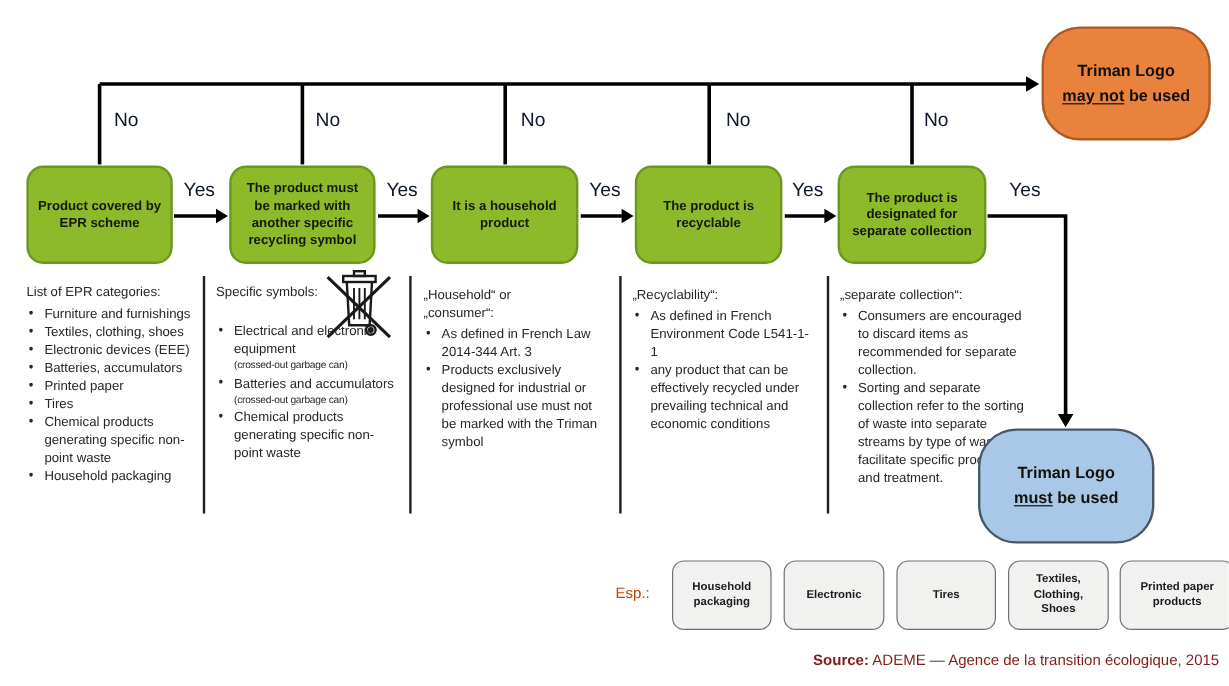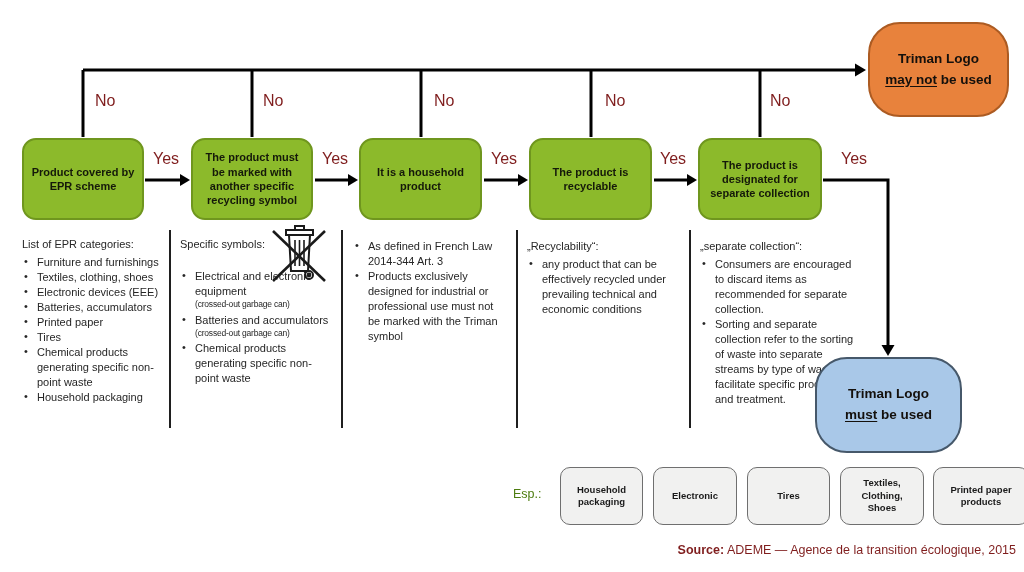--- a/index.html
+++ b/index.html
@@ -11,21 +11,21 @@
          background:#8CBA2B; border:2px solid #6F961E; border-radius:14px;
          display:flex; align-items:center; justify-content:center; text-align:center;
          font-weight:bold; font-size:11px; line-height:1.3; padding:4px 7px;
          box-sizing:border-box; color:#15190a;}
   #step-1 {left:22px;  width:122px;}
   #step-2 {left:191px; width:122px;}
   #step-3 {left:359px; width:123px;}
   #step-4 {left:529px; width:123px;}
   #step-5 {left:698px; width:124px;}
 
-  .label-no,.label-yes {position:absolute; z-index:2; font-size:16px; color:#7f1d1d;}
+  .label-no,.label-yes {position:absolute; z-index:2; font-size:16px; color:#0f172a;}
   .label-no {top:92px;}
   .label-yes {top:150px;}
   #no-1{left:95px;} #no-2{left:263px;} #no-3{left:434px;} #no-4{left:605px;} #no-5{left:770px;}
   #yes-1{left:153px;} #yes-2{left:322px;} #yes-3{left:491px;} #yes-4{left:660px;} #yes-5{left:841px;}
 
   .outcome {position:absolute; z-index:2; border-radius:32px; box-sizing:border-box;
             display:flex; flex-direction:column; align-items:center; justify-content:center;
             text-align:center; font-weight:bold; font-size:13.5px; line-height:1.55; color:#14100c;}
   #outcome-negative {left:868px; top:22px;  width:141px; height:95px; background:#E8823C; border:2px solid #AC5B22;}
   #outcome-positive {left:815px; top:357px; width:147px; height:96px; background:#A9C8E8; border:2px solid #46586A;}
@@ -49,21 +49,21 @@
   .weee {position:absolute; left:268px; top:221px; z-index:1;}
 
   .example-box {position:absolute; top:467px; height:58px; z-index:2;
                 background:#F1F1F0; border:1.5px solid #6F6F6F; border-radius:10px;
                 display:flex; align-items:center; justify-content:center; text-align:center;
                 font-weight:bold; font-size:9.5px; line-height:1.3; padding:2px 7px;
                 box-sizing:border-box; color:#1a1a1a;}
   #ex-1{left:560px; width:83px;} #ex-2{left:653px; width:84px;} #ex-3{left:747px; width:83px;}
   #ex-4{left:840px; width:84px;} #ex-5{left:933px; width:96px;}
 
-  .esp {position:absolute; left:513px; top:487px; font-size:12.5px; color:#4d7c0f;}
+  .esp {position:absolute; left:513px; top:487px; font-size:12.5px; color:#c2410c;}
 
   .source {position:absolute; left:560px; top:543px; width:456px; text-align:right;
            font-size:12.5px; color:#7f1d1d;}
   .source .src-label {font-weight:bold;}
 </style>
 </head>
 <body>
 
 <div class="canvas">
 
@@ -165,29 +165,31 @@
   <div class="col" id="col-2">
     <div class="header">Specific symbols:</div>
     <ul>
       <li><span>Electrical and electronic equipment</span><span class="note">(crossed-out garbage can)</span></li>
       <li><span>Batteries and accumulators</span><span class="note">(crossed-out garbage can)</span></li>
       <li><span>Chemical products generating specific non-point waste</span></li>
     </ul>
   </div>
 
   <div class="col" id="col-3">
+    <div class="header">„Household“ or „consumer“:</div>
     <ul>
       <li><span>As defined in French Law 2014-344 Art. 3</span></li>
       <li><span>Products exclusively designed for industrial or professional use must not be marked with the Triman symbol</span></li>
     </ul>
   </div>
 
   <div class="col" id="col-4">
     <div class="header">„Recyclability“:</div>
     <ul>
+      <li><span>As defined in French Environment Code L541-1-1</span></li>
       <li><span>any product that can be effectively recycled under prevailing technical and economic conditions</span></li>
     </ul>
   </div>
 
   <div class="col" id="col-5">
     <div class="header">„separate collection“:</div>
     <ul>
       <li><span>Consumers are encouraged to discard items as recommended for separate collection.</span></li>
       <li><span>Sorting and separate collection refer to the sorting of waste into separate streams by type of waste, to facilitate specific processing and treatment.</span></li>
     </ul>

